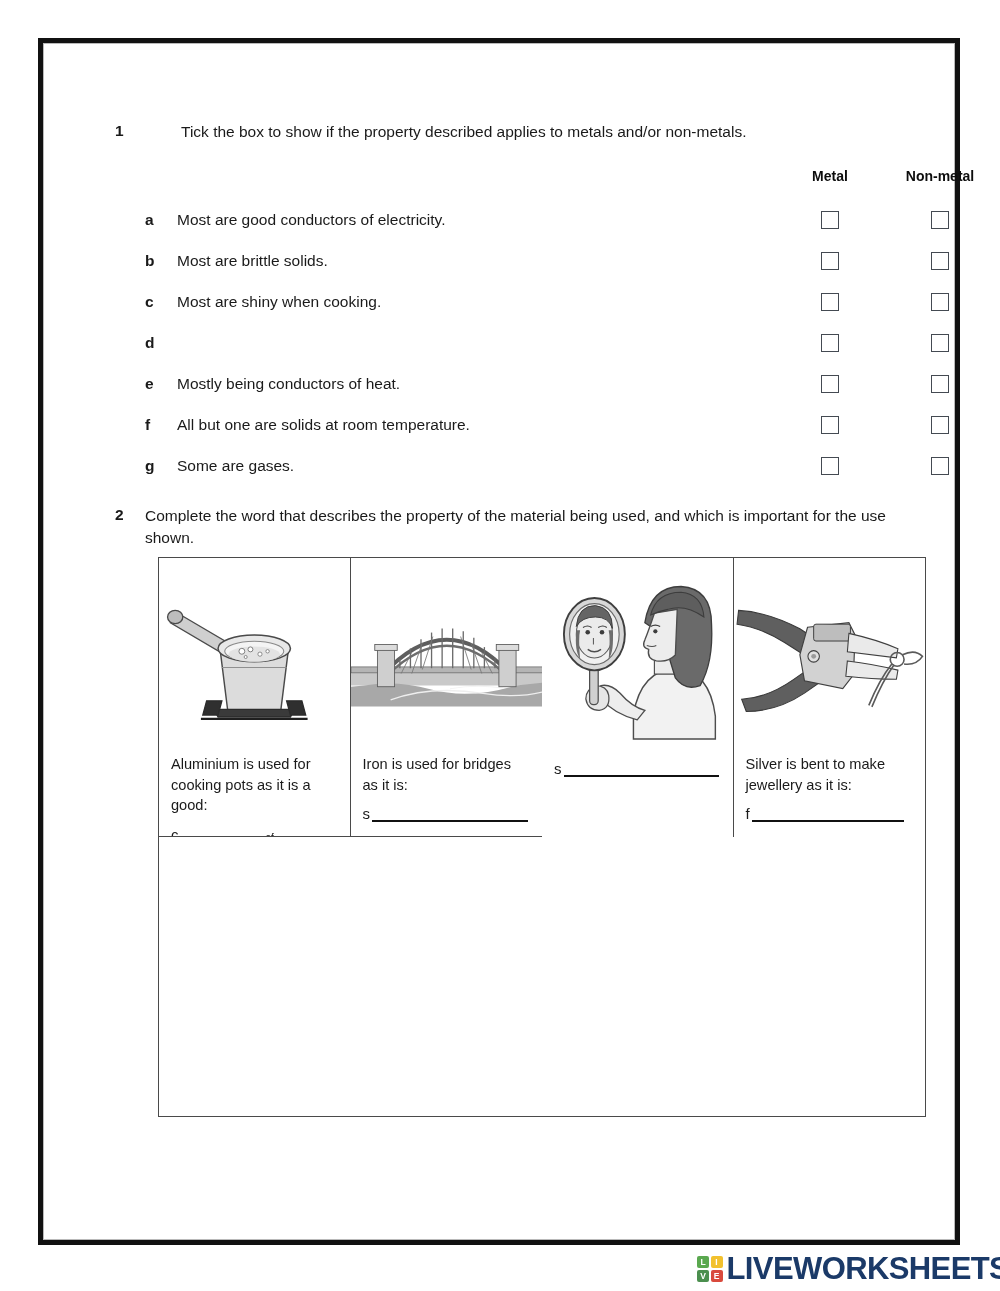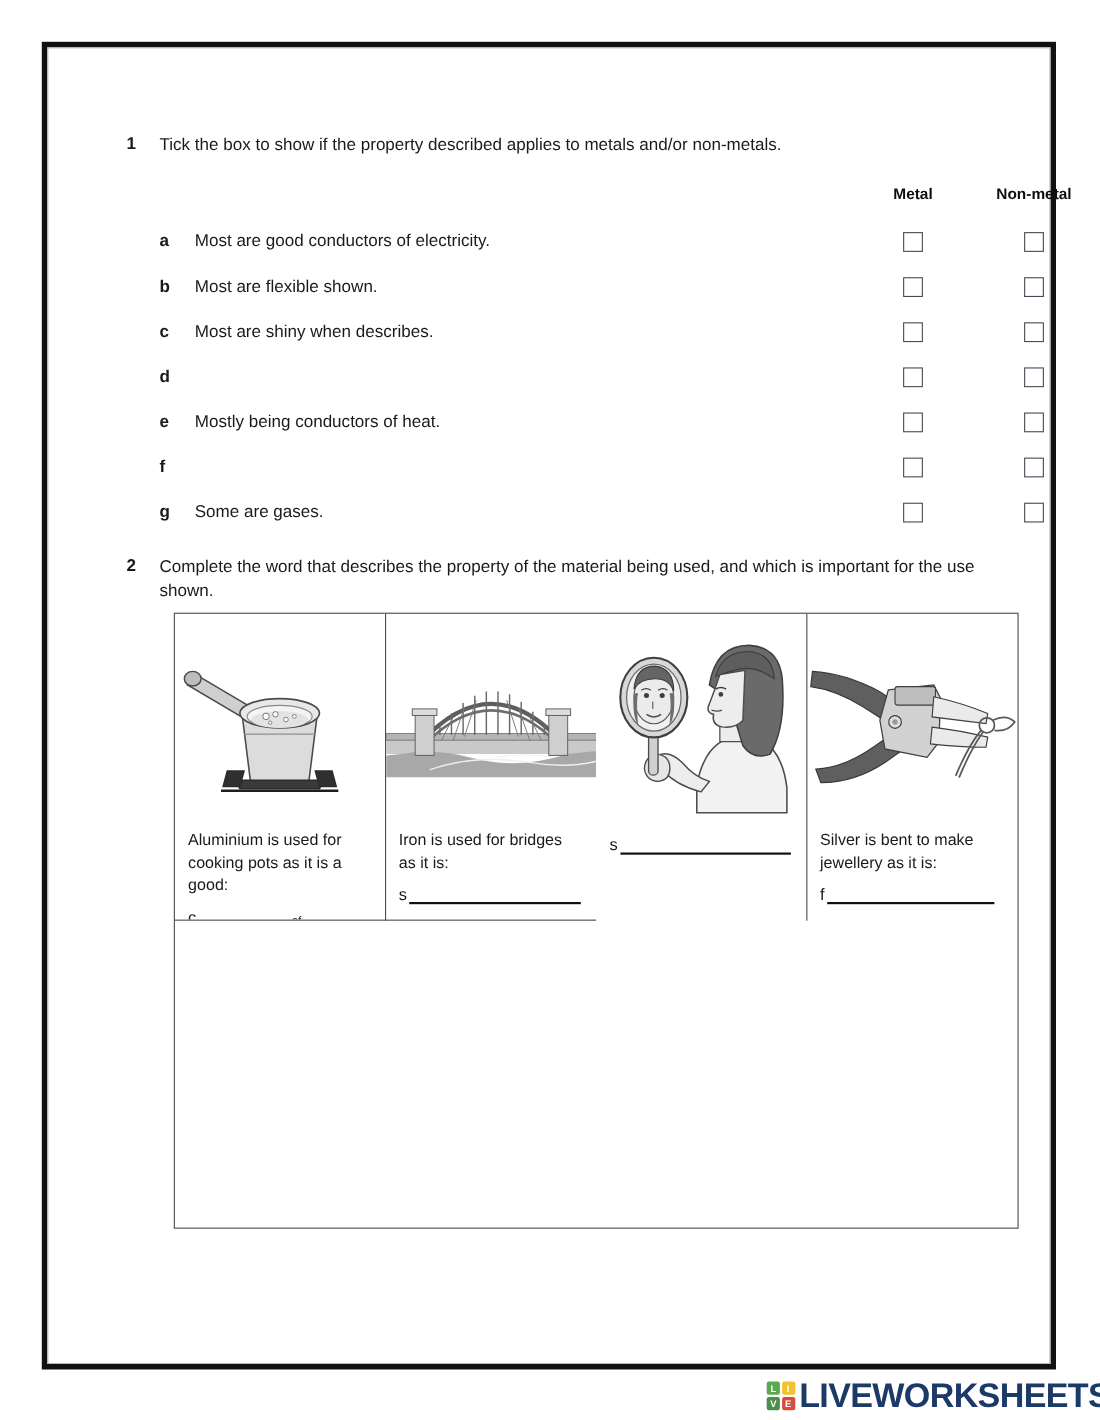--- a/index.html
+++ b/index.html
@@ -58,20 +58,21 @@
     font-weight: bold;
     font-size: 15.5px;
     width: 30px;
     flex: 0 0 30px;
     line-height: 1.35;
   }
   .q-text {
     font-size: 15.5px;
     line-height: 1.38;
     color: #1a1a1a;
+    margin-left: 36px;
   }
 
   .col-headers {
     position: absolute;
     left: 72px;
     top: 125px;
     width: 820px;
     height: 22px;
   }
   .col-head {
@@ -246,47 +247,48 @@
 
       <div class="prop-item">
         <span class="prop-letter">a</span>
         <span class="prop-label">Most are good conductors of electricity.</span>
         <span class="checkbox metal"></span>
         <span class="checkbox nonmetal"></span>
       </div>
 
       <div class="prop-item">
         <span class="prop-letter">b</span>
-        <span class="prop-label">Most are flexible shown.</span>
+        <span class="prop-label">Most are brittle solids.</span>
         <span class="checkbox metal"></span>
         <span class="checkbox nonmetal"></span>
       </div>
 
       <div class="prop-item">
         <span class="prop-letter">c</span>
-        <span class="prop-label">Most are shiny when describes.</span>
+        <span class="prop-label">Most are shiny when cooking.</span>
         <span class="checkbox metal"></span>
         <span class="checkbox nonmetal"></span>
       </div>
 
       <div class="prop-item">
         <span class="prop-letter">d</span>
         <span class="checkbox metal"></span>
         <span class="checkbox nonmetal"></span>
       </div>
 
       <div class="prop-item">
         <span class="prop-letter">e</span>
         <span class="prop-label">Mostly being conductors of heat.</span>
         <span class="checkbox metal"></span>
         <span class="checkbox nonmetal"></span>
       </div>
 
       <div class="prop-item">
         <span class="prop-letter">f</span>
+        <span class="prop-label">All but one are solids at room temperature.</span>
         <span class="checkbox metal"></span>
         <span class="checkbox nonmetal"></span>
       </div>
 
       <div class="prop-item">
         <span class="prop-letter">g</span>
         <span class="prop-label">Some are gases.</span>
         <span class="checkbox metal"></span>
         <span class="checkbox nonmetal"></span>
       </div>

